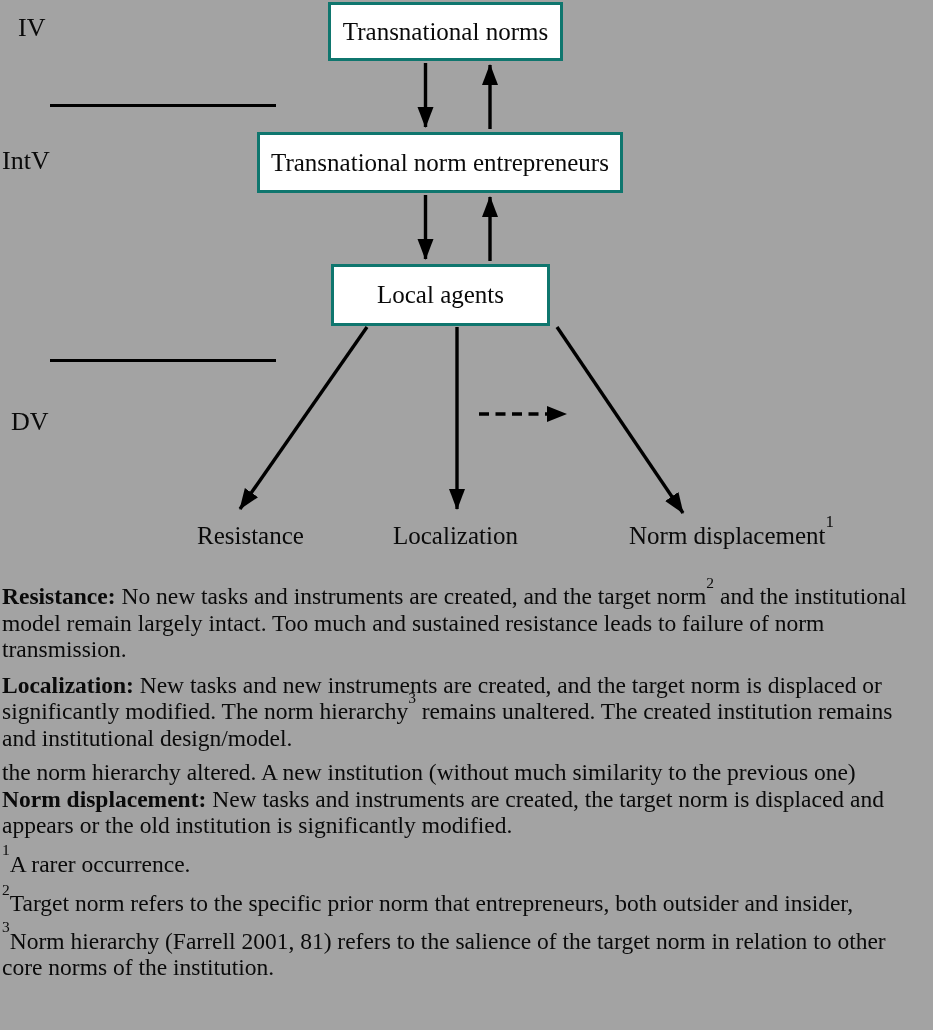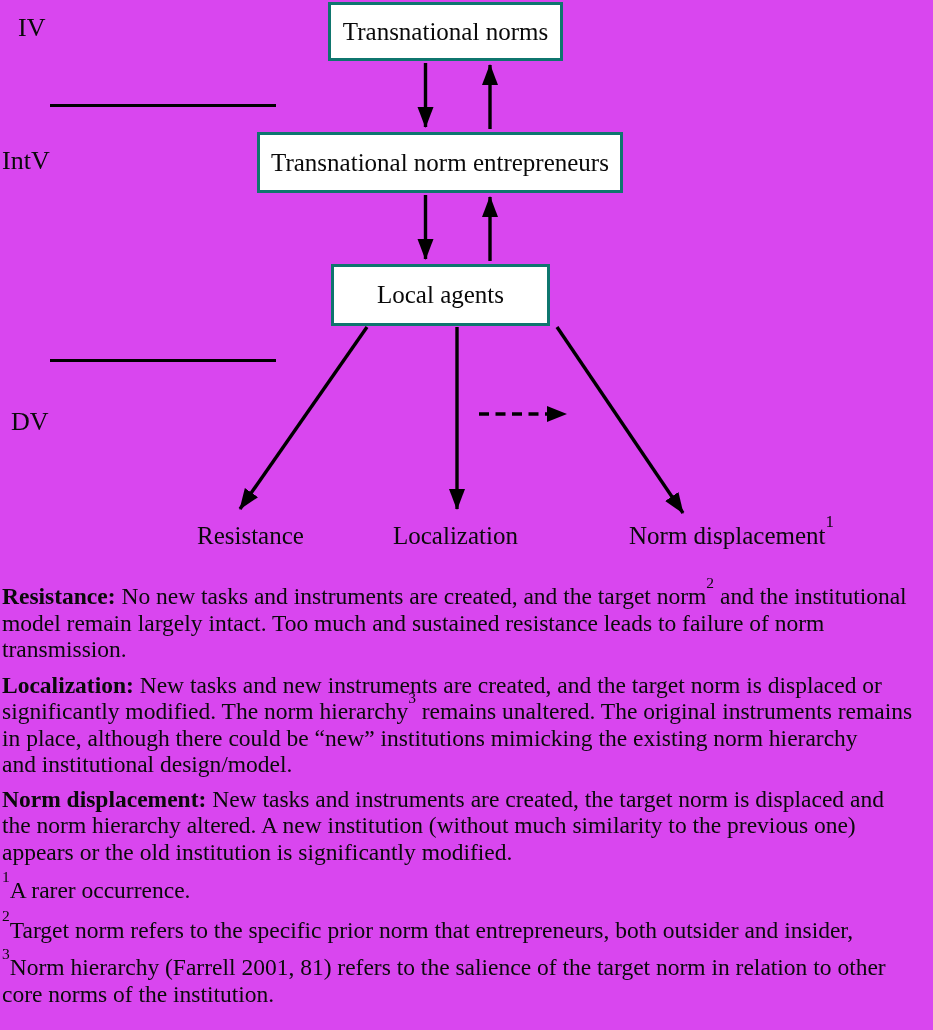--- a/index.html
+++ b/index.html
@@ -1,20 +1,20 @@
 <!DOCTYPE html>
 <html><head>
 <meta charset="utf-8">
 <style>
   html,body{margin:0;padding:0;background:#ffffff;}
   .page{
     position:relative;
     width:933px;height:1030px;
     overflow:hidden;
-    background:#d946ef;
+    background:#a3a3a3;
     color:#0a0a0a;
     font-family:"Liberation Serif","DejaVu Serif",serif;
   }
   
   .diagram{position:absolute;left:0;top:0;width:933px;height:570px;}
   .arrow-layer{position:absolute;left:0;top:0;pointer-events:none;}
   .arrow-layer line{stroke:#000;stroke-width:3.4;}
   .node-box{
     position:absolute;box-sizing:border-box;
     border:3px solid #0f766e;background:#fff;
@@ -106,27 +106,26 @@
   </div>
 
   <div class="textsec">
     <div class="tblock tb0">
         <div class="tline"><b>Resistance:</b><span> No new tasks and instruments are created, and the target norm</span><sup>2</sup><span> and the institutional</span></div>
         <div class="tline"><span>model remain largely intact. Too much and sustained resistance leads to failure of norm</span></div>
         <div class="tline"><span>transmission.</span></div>
       </div>
     <div class="tblock tb1">
         <div class="tline"><b>Localization:</b><span> New tasks and new instruments are created, and the target norm is displaced or</span></div>
-        <div class="tline"><span>significantly modified. The norm hierarchy</span><sup>3</sup><span> remains unaltered. The original instruments remains</span></div>
-        <div class="tline"><span>in place, although there could be “new” institutions mimicking the existing norm hierarchy</span></div>
+        <div class="tline"><span>significantly modified. The norm hierarchy</span><sup>3</sup><span> remains unaltered. The created institution remains</span></div>
         <div class="tline"><span>and institutional design/model.</span></div>
       </div>
     <div class="tblock tb2">
+        <div class="tline"><span>the norm hierarchy altered. A new institution (without much similarity to the previous one)</span></div>
         <div class="tline"><b>Norm displacement:</b><span> New tasks and instruments are created, the target norm is displaced and</span></div>
-        <div class="tline"><span>the norm hierarchy altered. A new institution (without much similarity to the previous one)</span></div>
         <div class="tline"><span>appears or the old institution is significantly modified.</span></div>
       </div>
     <div class="tblock tb3">
         <div class="tline"><sup>1</sup><span>A rarer occurrence.</span></div>
       </div>
     <div class="tblock tb4">
         <div class="tline"><sup>2</sup><span>Target norm refers to the specific prior norm that entrepreneurs, both outsider and insider,</span></div>
       </div>
     <div class="tblock tb5">
         <div class="tline"><sup>3</sup><span>Norm hierarchy (Farrell 2001, 81) refers to the salience of the target norm in relation to other</span></div>

